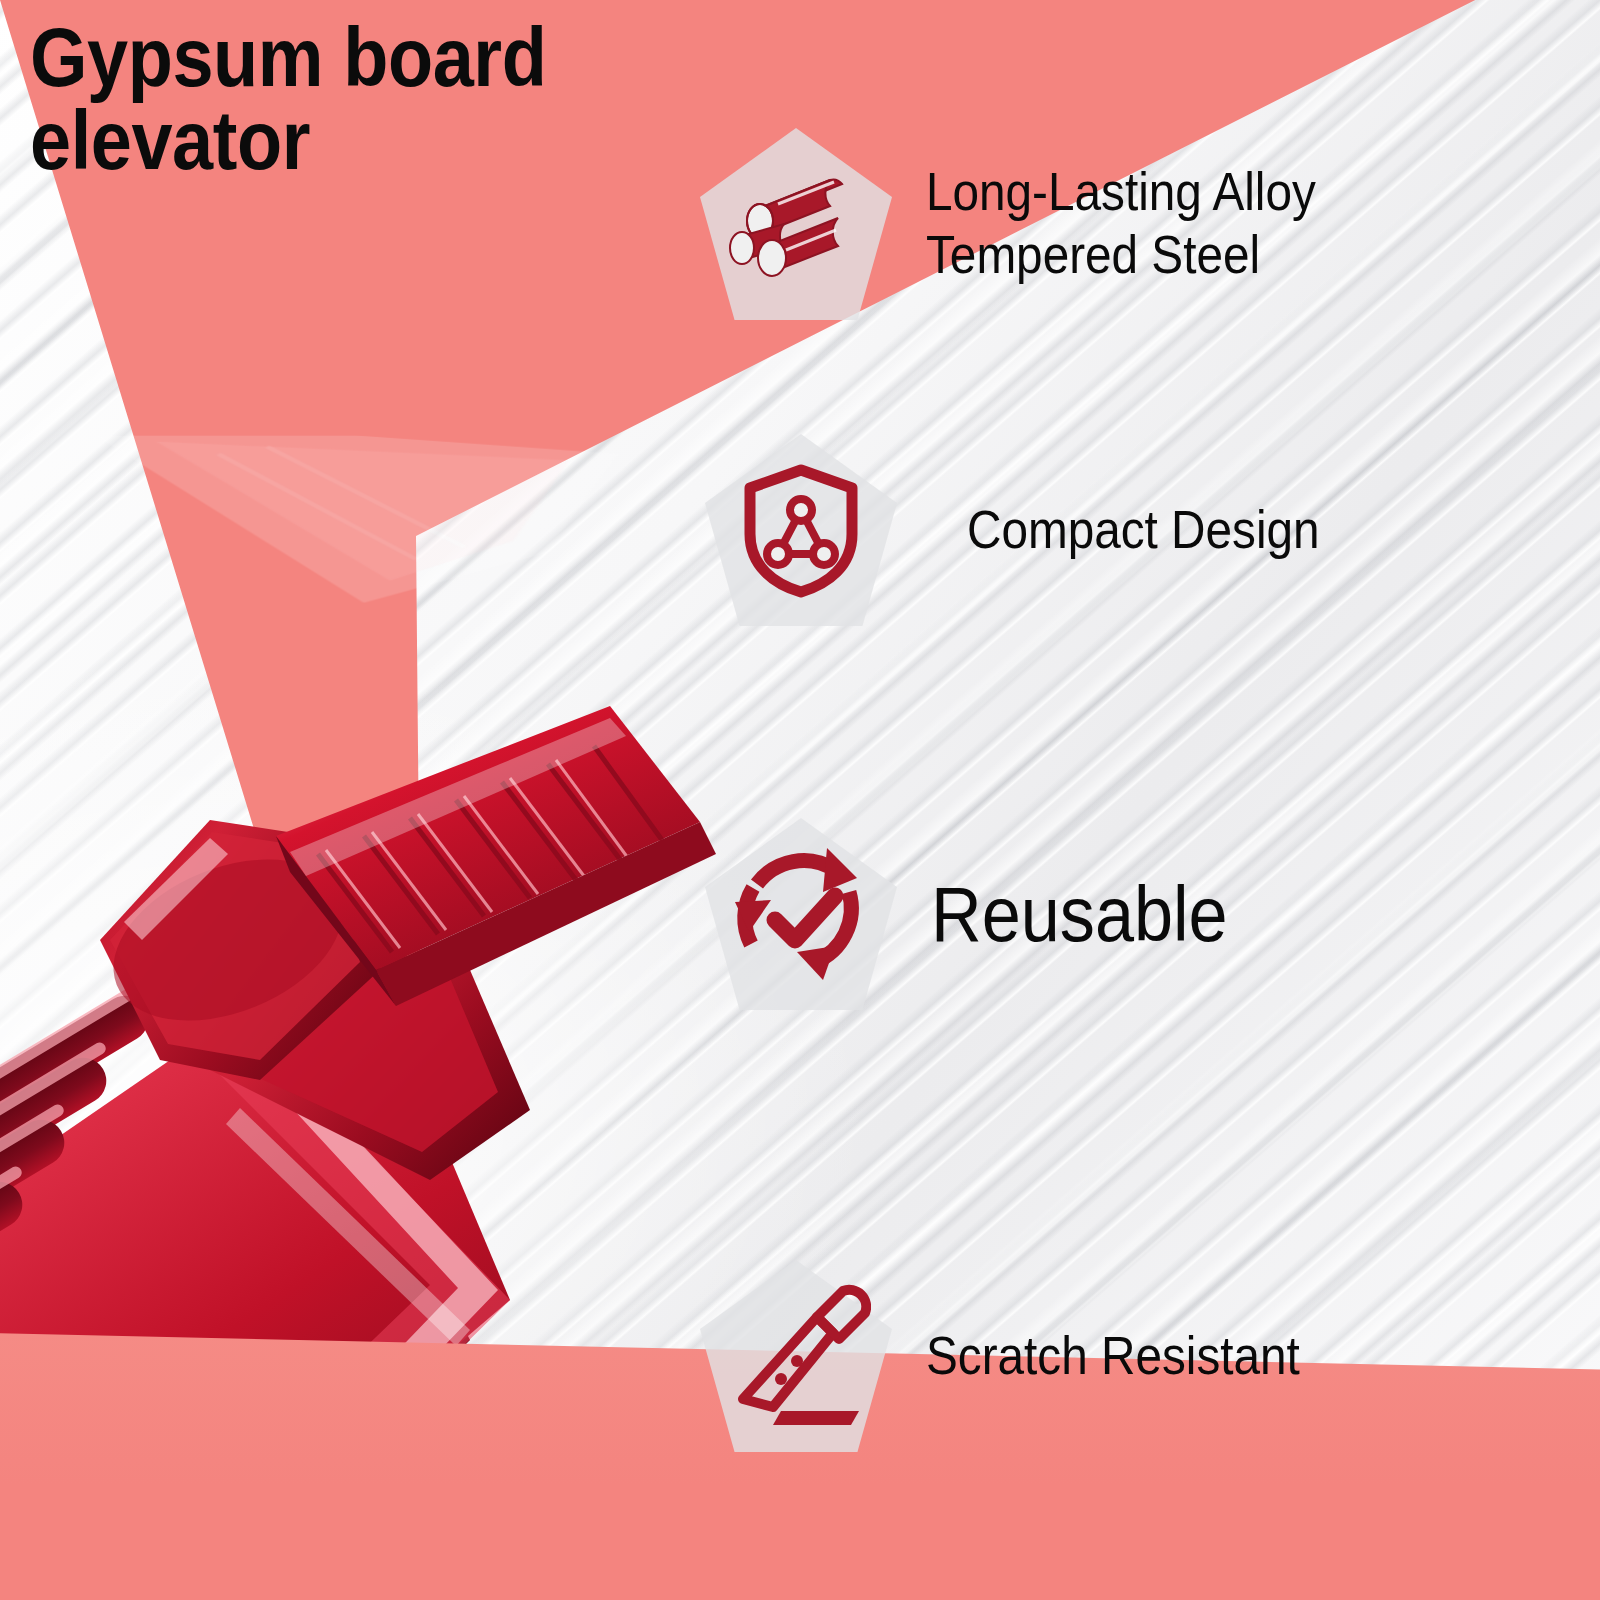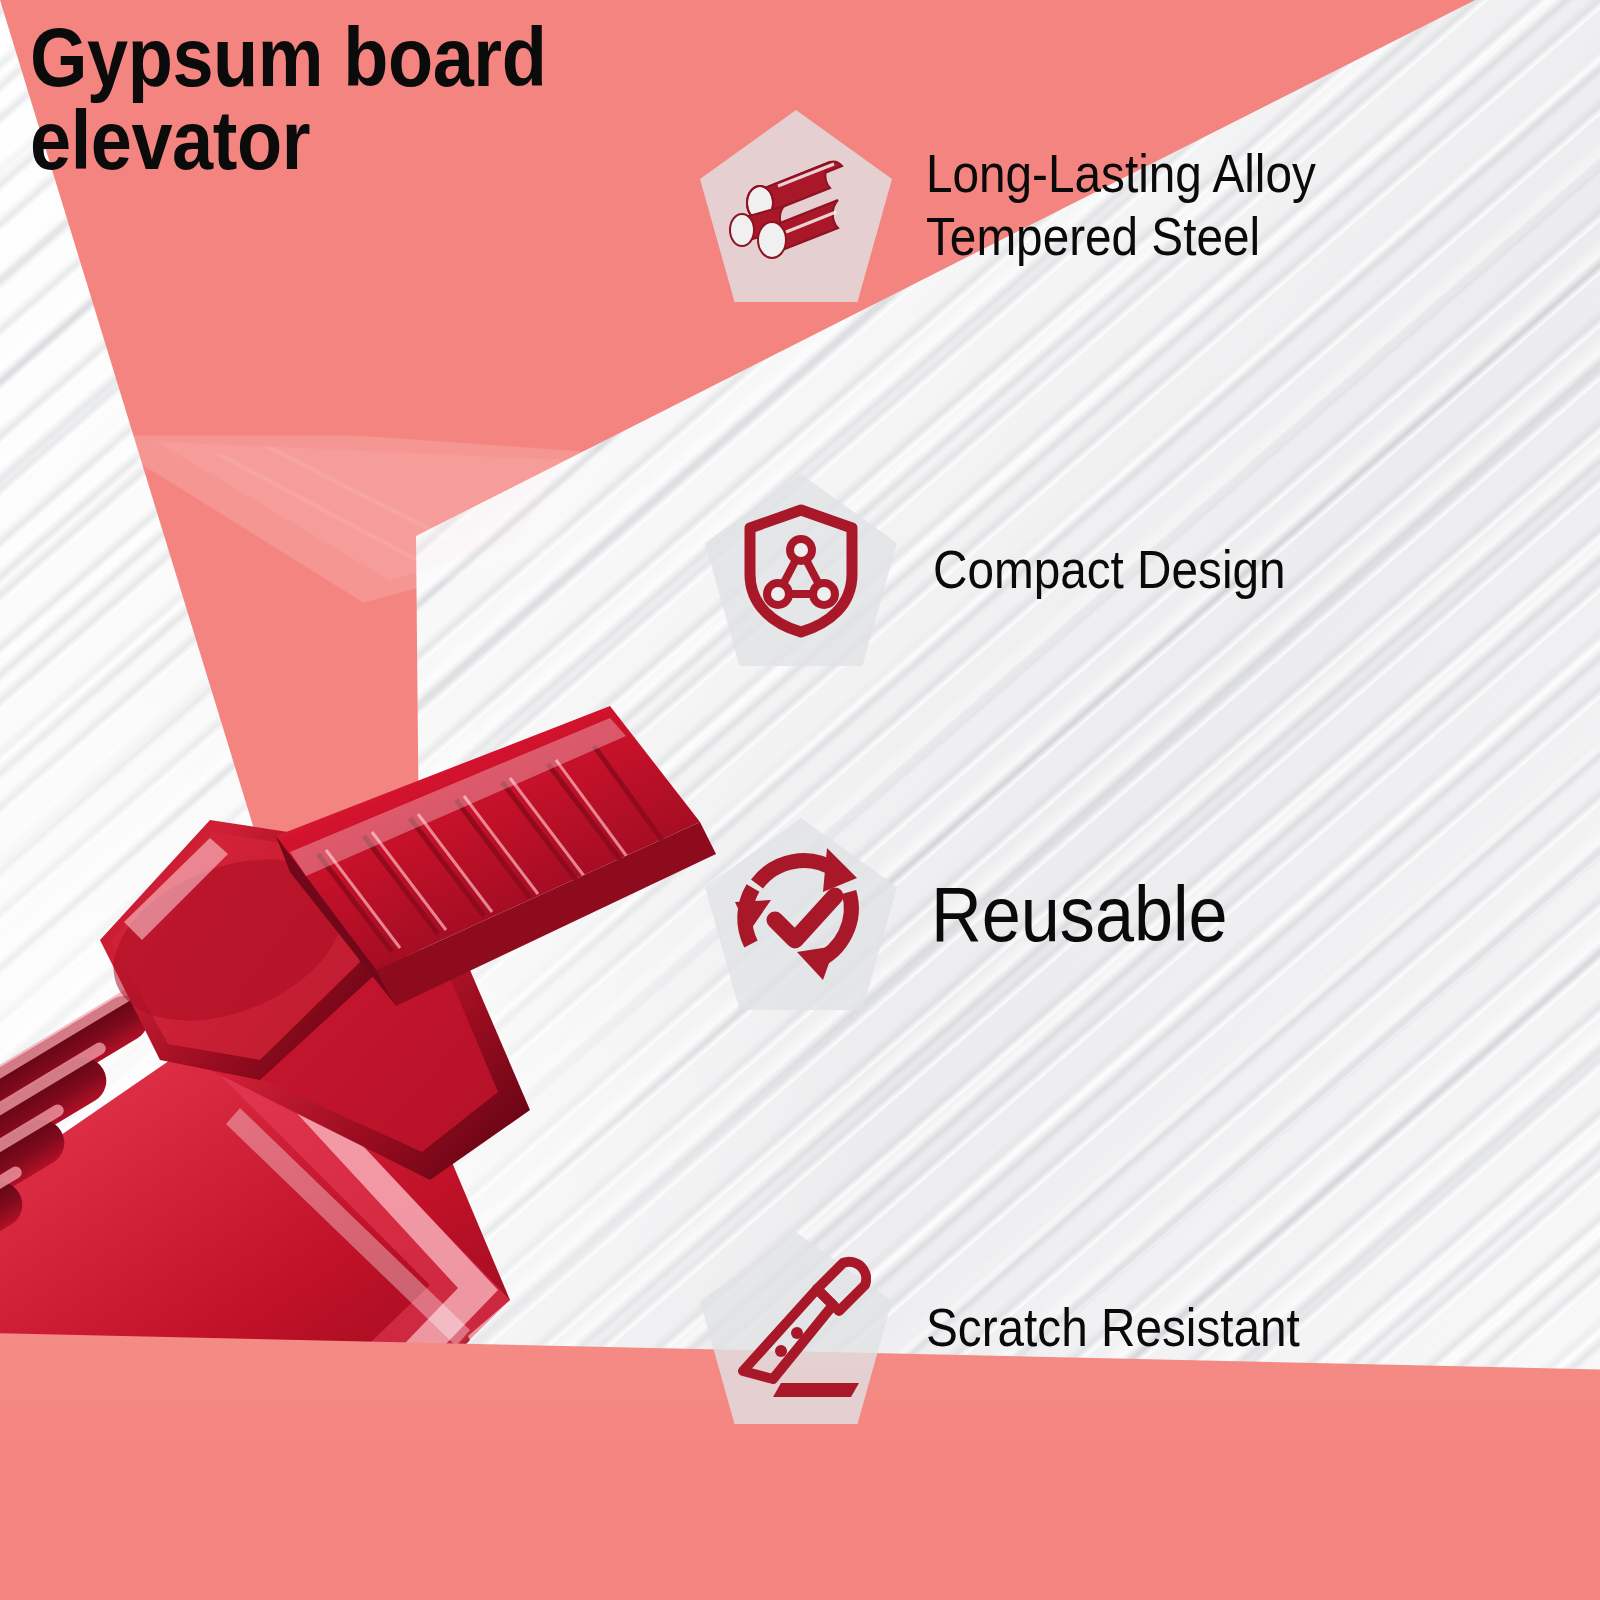--- a/index.html
+++ b/index.html
@@ -227,21 +227,21 @@
       <g stroke="#ffffff" stroke-width="6" opacity=".55" fill="none">
         <path d="M 120 300 L 300 130"></path>
         <path d="M 170 312 L 350 150"></path>
       </g>
     </svg>
   </div>
 
   <div class="title">Gypsum board
 elevator</div>
 
-  <div class="feature" style="left:700px; top:110px;">
+  <div class="feature" style="left:700px; top:128px;">
     <div class="badge">
       <div class="pent"></div>
       <svg width="140" height="120" viewBox="0 0 140 120">
         <g fill="#A81829" stroke="#8d1322" stroke-width="2">
 
           <path d="M 34 44 L 104 16 a 13 17 0 0 1 12 4 L 46 48 a 13 17 0 0 0 -12 -4 Z"></path>
           <path d="M 34 44 a 13 17 0 0 0 0 26 L 104 42 a 13 17 0 0 1 0 -26 Z"></path>
           <ellipse cx="34" cy="57" rx="13" ry="17" fill="#f0f0f0"></ellipse>
           <ellipse cx="34" cy="57" rx="13" ry="17" fill="none"></ellipse>
 
@@ -254,21 +254,21 @@
         <g stroke="#ffffff" stroke-width="3" opacity=".8" fill="none">
           <path d="M 52 40 L 108 18"></path>
           <path d="M 60 86 L 110 66"></path>
         </g>
       </svg>
     </div>
     <div class="f-label sz-normal" style="margin-left:34px;">Long-Lasting Alloy
 Tempered Steel</div>
   </div>
 
-  <div class="feature" style="left:705px; top:474px;">
+  <div class="feature" style="left:705px; top:434px;gap:34px;">
     <div class="badge">
       <div class="pent"></div>
       <svg width="126" height="140" viewBox="0 0 126 140">
         <path d="M 63 10 L 114 28 L 114 74 C 114 106 90 124 63 132 C 36 124 12 106 12 74 L 12 28 Z" fill="none" stroke="#A81829" stroke-width="11" stroke-linejoin="round"></path>
         <path d="M 63 50 L 40 94 L 86 94 Z" fill="none" stroke="#A81829" stroke-width="8" stroke-linejoin="round"></path>
         <circle cx="63" cy="50" r="11" fill="#efefef" stroke="#A81829" stroke-width="8"></circle>
         <circle cx="40" cy="94" r="11" fill="#efefef" stroke="#A81829" stroke-width="8"></circle>
         <circle cx="86" cy="94" r="11" fill="#efefef" stroke="#A81829" stroke-width="8"></circle>
       </svg>
     </div>
@@ -286,21 +286,21 @@
         </g>
         <polygon points="100,8 130,38 96,52" fill="#A81829"></polygon>
         <polygon points="8,62 44,60 22,92" fill="#A81829"></polygon>
         <polygon points="96,140 70,112 108,106" fill="#A81829"></polygon>
         <path d="M 48 80 L 68 100 L 108 56" fill="none" stroke="#A81829" stroke-width="17" stroke-linecap="round" stroke-linejoin="round"></path>
       </svg>
     </div>
     <div class="f-label sz-big" style="margin-left:34px;">Reusable</div>
   </div>
 
-  <div class="feature" style="left:700px; top:1232px;">
+  <div class="feature" style="left:700px; top:1260px;">
     <div class="badge">
       <div class="pent"></div>
       <svg width="150" height="146" viewBox="0 0 150 146">
 
         <path d="M 22 116 L 96 34 L 112 50 L 52 124 Z" fill="none" stroke="#A81829" stroke-width="10" stroke-linejoin="round"></path>
 
         <path d="M 96 34 L 122 8 a 17 17 0 0 1 22 22 L 118 56 Z" fill="none" stroke="#A81829" stroke-width="10" stroke-linejoin="round"></path>
 
         <path d="M 100 38 L 114 52" stroke="#A81829" stroke-width="9" stroke-linecap="round"></path>
 

